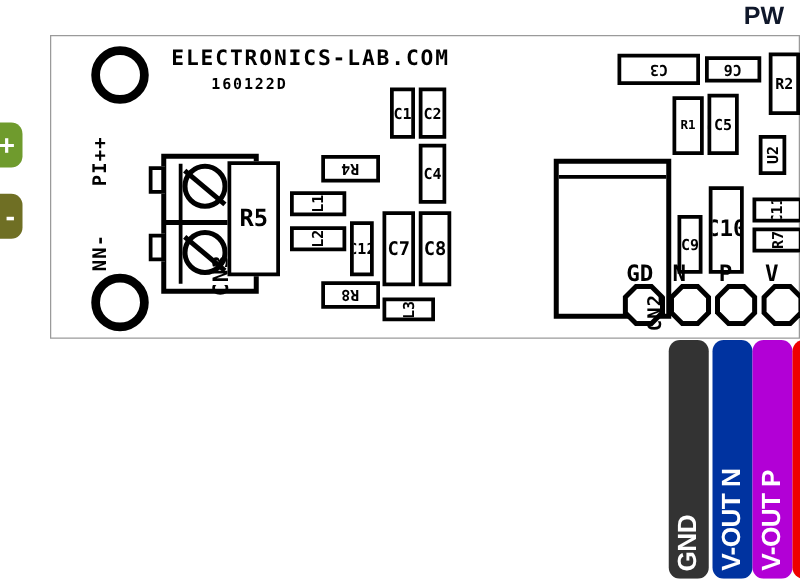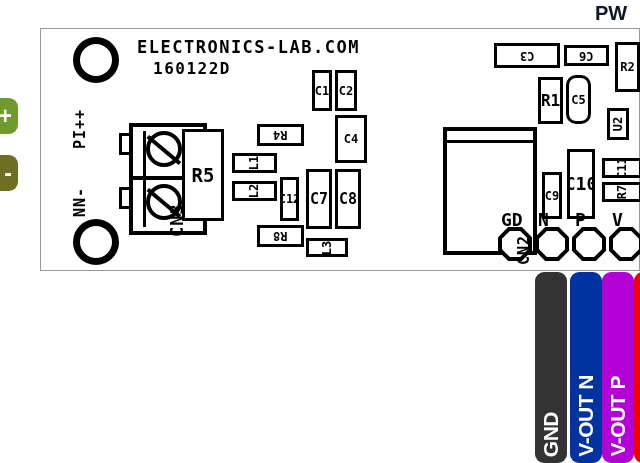--- a/index.html
+++ b/index.html
@@ -129,21 +129,21 @@
 <div class="sidetab" id="tab-plus">
   <span>+</span>
 </div>
 <div class="sidetab" id="tab-minus">
   <span>-</span>
 </div>
 
 <div id="board">
 
   <div class="silk" style="left:96px;top:10px;font-size:17px;letter-spacing:1.5px;">ELECTRONICS-LAB.COM</div>
-  <div class="silk" style="left:112px;top:32px;font-size:16px;letter-spacing:1.5px;">160122D</div>
+  <div class="silk" style="left:128px;top:32px;font-size:12px;letter-spacing:1.5px;">160122D</div>
 
   <div class="hole" style="left:32px;top:8px;width:46px;height:46px;"></div>
   <div class="hole" style="left:32px;top:190px;width:46px;height:46px;"></div>
 
   <div id="cn3-body"></div>
   <div id="cn3-mid"></div>
   <div class="screw" style="left:105px;top:102px;"></div>
   <div class="screw" style="left:105px;top:155px;"></div>
   <div class="lug" style="top:104px;"></div>
   <div class="lug" style="top:158px;"></div>
@@ -155,21 +155,21 @@
   <div id="u1-body"></div>
   <div class="silk" style="left:508px;top:57px;font-size:22px;letter-spacing:2px;">U1</div>
 
   <div id="parts-layer">
       <div class="part" style="left: 271px; top: 41px; width: 20px; height: 41px; font-size: 12px;">
         <span class="lbl">C1</span>
       </div>
       <div class="part" style="left: 294px; top: 41px; width: 22px; height: 41px; font-size: 12px;">
         <span class="lbl">C2</span>
       </div>
-      <div class="part" style="left: 294px; top: 86px; width: 32px; height: 48px; font-size: 12px;">
+      <div class="part" style="left: 294px; top: 86px; width: 22px; height: 48px; font-size: 12px;">
         <span class="lbl">C4</span>
       </div>
       <div class="part rot180" style="left: 216px; top: 95px; width: 47px; height: 22px; font-size: 12px;">
         <span class="lbl">R4</span>
       </div>
       <div class="part rot90" style="left: 191px; top: 124px; width: 45px; height: 20px; font-size: 12px;">
         <span class="lbl">L1</span>
       </div>
       <div class="part rot90" style="left: 191px; top: 152px; width: 45px; height: 20px; font-size: 12px;">
         <span class="lbl">L2</span>
@@ -194,24 +194,24 @@
       </div>
       <div class="part rot180" style="left: 453px; top: 14px; width: 66px; height: 25px; font-size: 12px;">
         <span class="lbl">C3</span>
       </div>
       <div class="part rot180" style="left: 523px; top: 16px; width: 45px; height: 21px; font-size: 12px;">
         <span class="lbl">C6</span>
       </div>
       <div class="part" style="left: 574px; top: 13px; width: 25px; height: 50px; font-size: 12px;">
         <span class="lbl">R2</span>
       </div>
-      <div class="part" style="left: 497px; top: 48px; width: 25px; height: 47px; font-size: 16px;">
+      <div class="part" style="left: 497px; top: 48px; width: 25px; height: 47px; font-size: 10px;">
         <span class="lbl">R1</span>
       </div>
-      <div class="part" style="left: 525px; top: 46px; width: 25px; height: 49px; font-size: 12px; border-radius: 10px;">
+      <div class="part" style="left: 525px; top: 46px; width: 25px; height: 49px; font-size: 12px;">
         <span class="lbl">C5</span>
       </div>
       <div class="part rot90" style="left: 566px; top: 79px; width: 22px; height: 32px; font-size: 12px;">
         <span class="lbl">U2</span>
       </div>
       <div class="part" style="left: 501px; top: 143px; width: 20px; height: 47px; font-size: 12px;">
         <span class="lbl">C9</span>
       </div>
       <div class="part" style="left: 526px; top: 120px; width: 28px; height: 70px; font-size: 18px;">
         <span class="lbl">C10</span>

